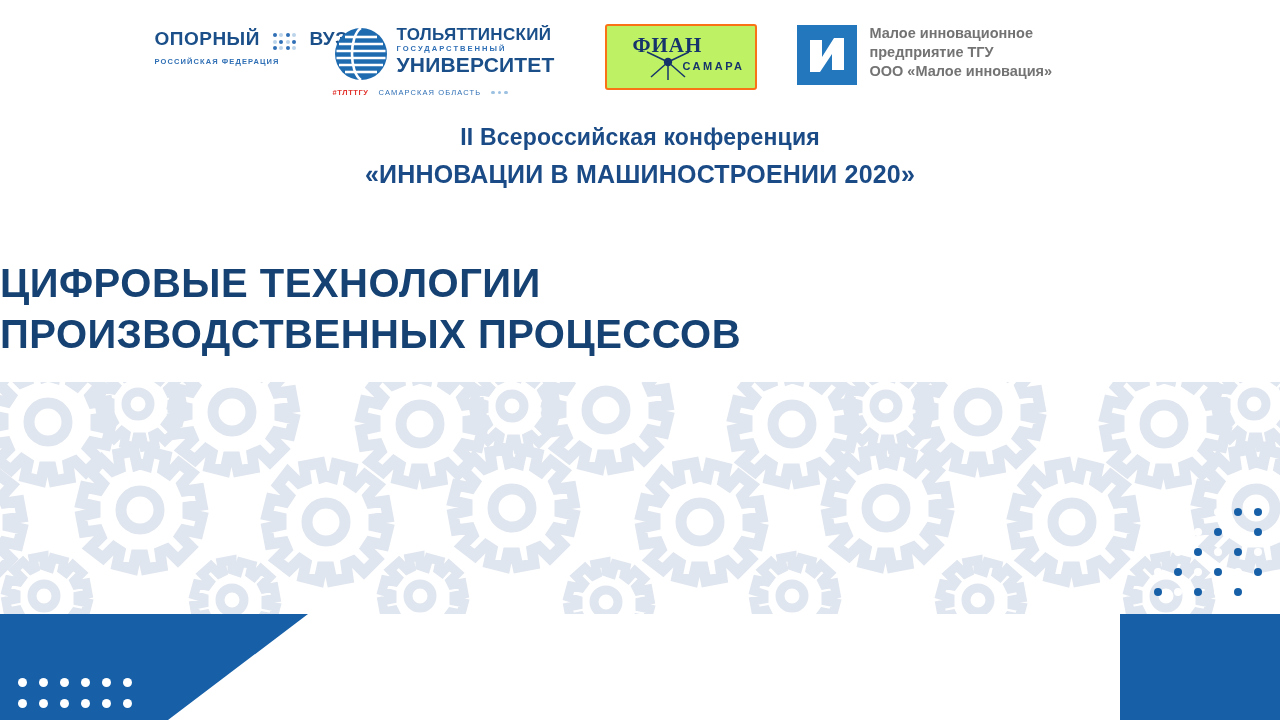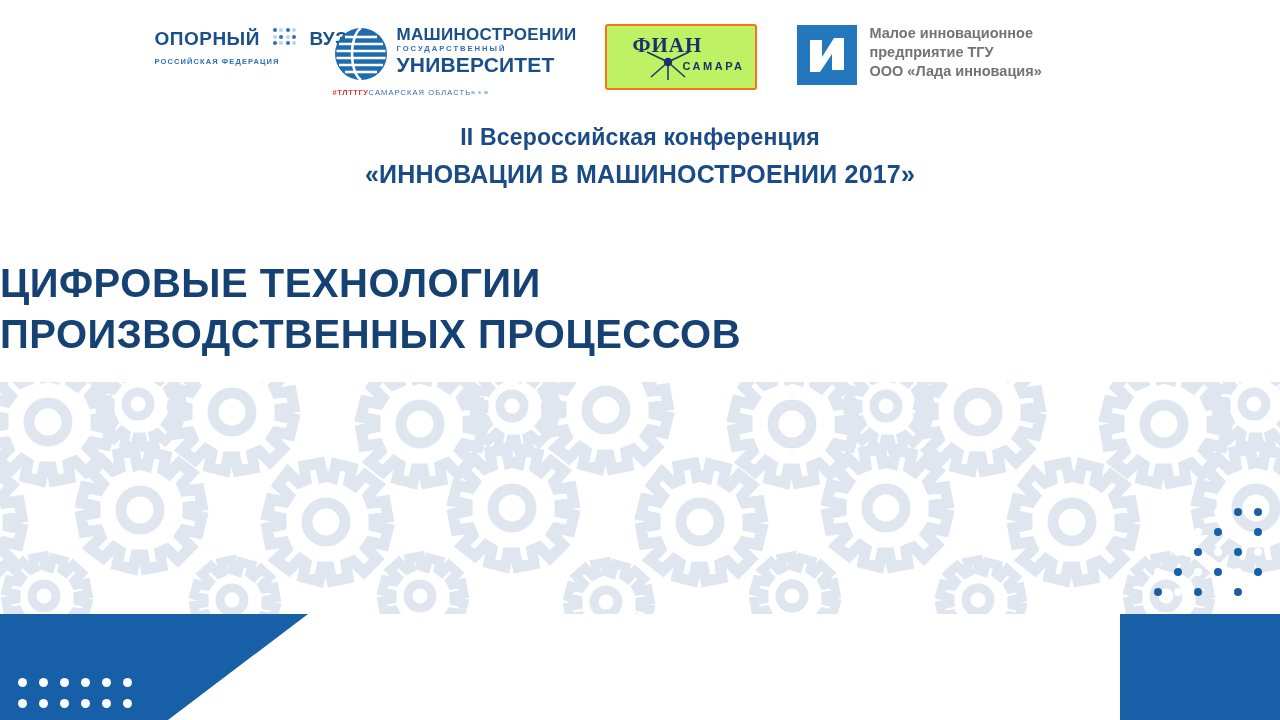--- a/index.html
+++ b/index.html
@@ -32,21 +32,21 @@
   }
 
   
   .logo-oporny {
     position: relative;
     width: 170px;
     padding-top: 6px;
   }
   .logo-oporny .row1 {
     display: flex;
-    align-items: flex-start;
+    align-items: flex-end;
     gap: 13px;
   }
   .logo-oporny .word-op {
     font-size: 19px;
     font-weight: bold;
     letter-spacing: 0.5px;
     color: #1a4f8a;
   }
   .logo-oporny .word-vuz {
     font-size: 19px;
@@ -112,20 +112,21 @@
     color: #1a4f8a;
     letter-spacing: 0.2px;
     line-height: 1.05;
   }
   .tgu-sub {
     position: absolute;
     left: 8px;
     top: 66px;
     display: flex;
     align-items: center;
+    gap: 10px;
     white-space: nowrap;
   }
   .tgu-sub .hash {
     font-size: 7.5px;
     font-weight: bold;
     letter-spacing: 0.6px;
     color: #e2342e;
   }
   .tgu-sub .reg {
     font-size: 7.5px;
@@ -345,21 +346,21 @@
             <path d="M3.5 25 H52.5"></path>
             <path d="M3.5 32 H52.5"></path>
             <path d="M6 39 H50"></path>
             <path d="M12 11 H44"></path>
             <path d="M12 46 H44"></path>
           </g>
           <path d="M28 2 C16 10 16 46 28 54" stroke="#ffffff" stroke-width="2.6" fill="none"></path>
         </svg>
       </span>
       <div class="tgu-text">
-        <div class="l1">МАШИНОСТРОЕНИИ</div>
+        <div class="l1">ТОЛЬЯТТИНСКИЙ</div>
         <div class="l2">ГОСУДАРСТВЕННЫЙ</div>
         <div class="l3">УНИВЕРСИТЕТ</div>
       </div>
       <div class="tgu-sub">
         <span class="hash">#ТЛТТГУ</span>
         <span class="reg">САМАРСКАЯ ОБЛАСТЬ</span>
         <span class="tail">
             <i></i>
             <i></i>
             <i></i>
@@ -389,28 +390,28 @@
     <div class="logo-lada">
       <span class="lada-mark">
         <svg viewBox="0 0 62 62" width="62" height="62" aria-hidden="true">
           <rect x="1" y="1" width="60" height="60" fill="#2277bd"></rect>
           <path d="M14 48 L14 16 L26 16 L26 33 L38 14 L48 14 L48 46 L36 46 L36 30 L24 48 Z" fill="#ffffff"></path>
         </svg>
       </span>
       <div class="lada-text">
         <div>Малое инновационное</div>
         <div>предприятие ТГУ</div>
-        <div>ООО «Лада инновация»</div>
+        <div>ООО «Малое инновация»</div>
       </div>
     </div>
   </div>
 
   <div class="conf">
     <div class="c1">II Всероссийская конференция</div>
-    <div class="c2">«ИННОВАЦИИ В МАШИНОСТРОЕНИИ 2017»</div>
+    <div class="c2">«ИННОВАЦИИ В МАШИНОСТРОЕНИИ 2020»</div>
   </div>
 
   <div class="maintitle">
     <div>ЦИФРОВЫЕ ТЕХНОЛОГИИ</div>
     <div>ПРОИЗВОДСТВЕННЫХ ПРОЦЕССОВ</div>
   </div>
 
   <div class="gearband">
     <svg width="1280" height="240" viewBox="0 0 1280 240" aria-hidden="true">
       <defs>

